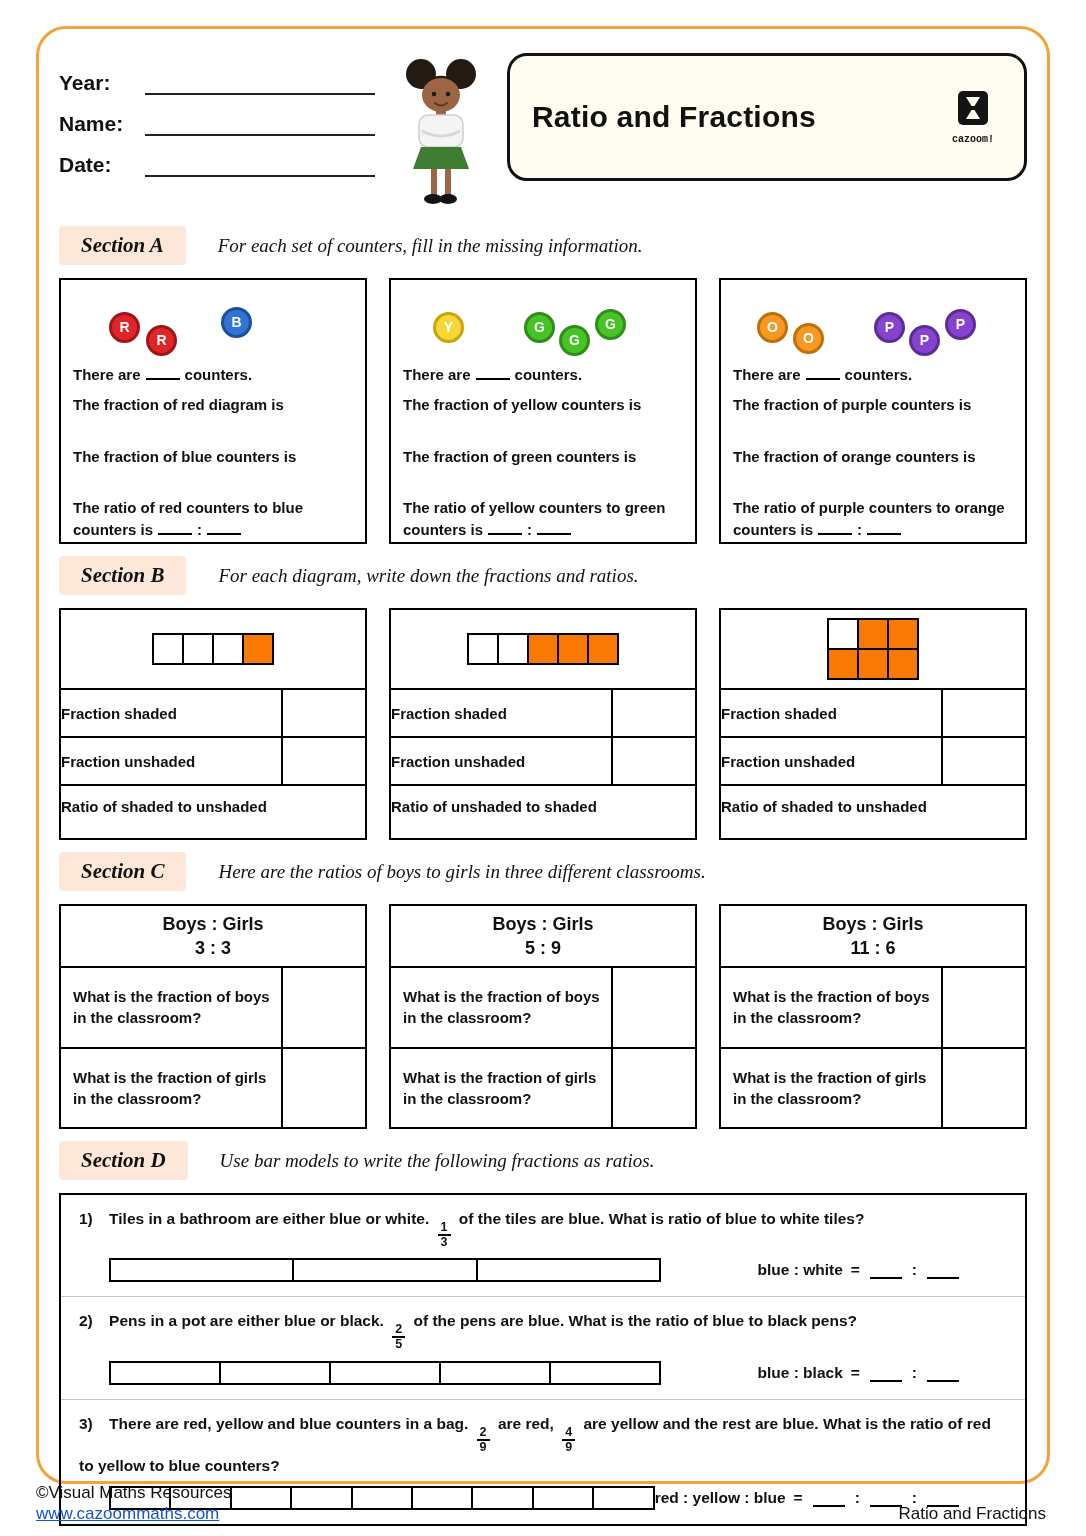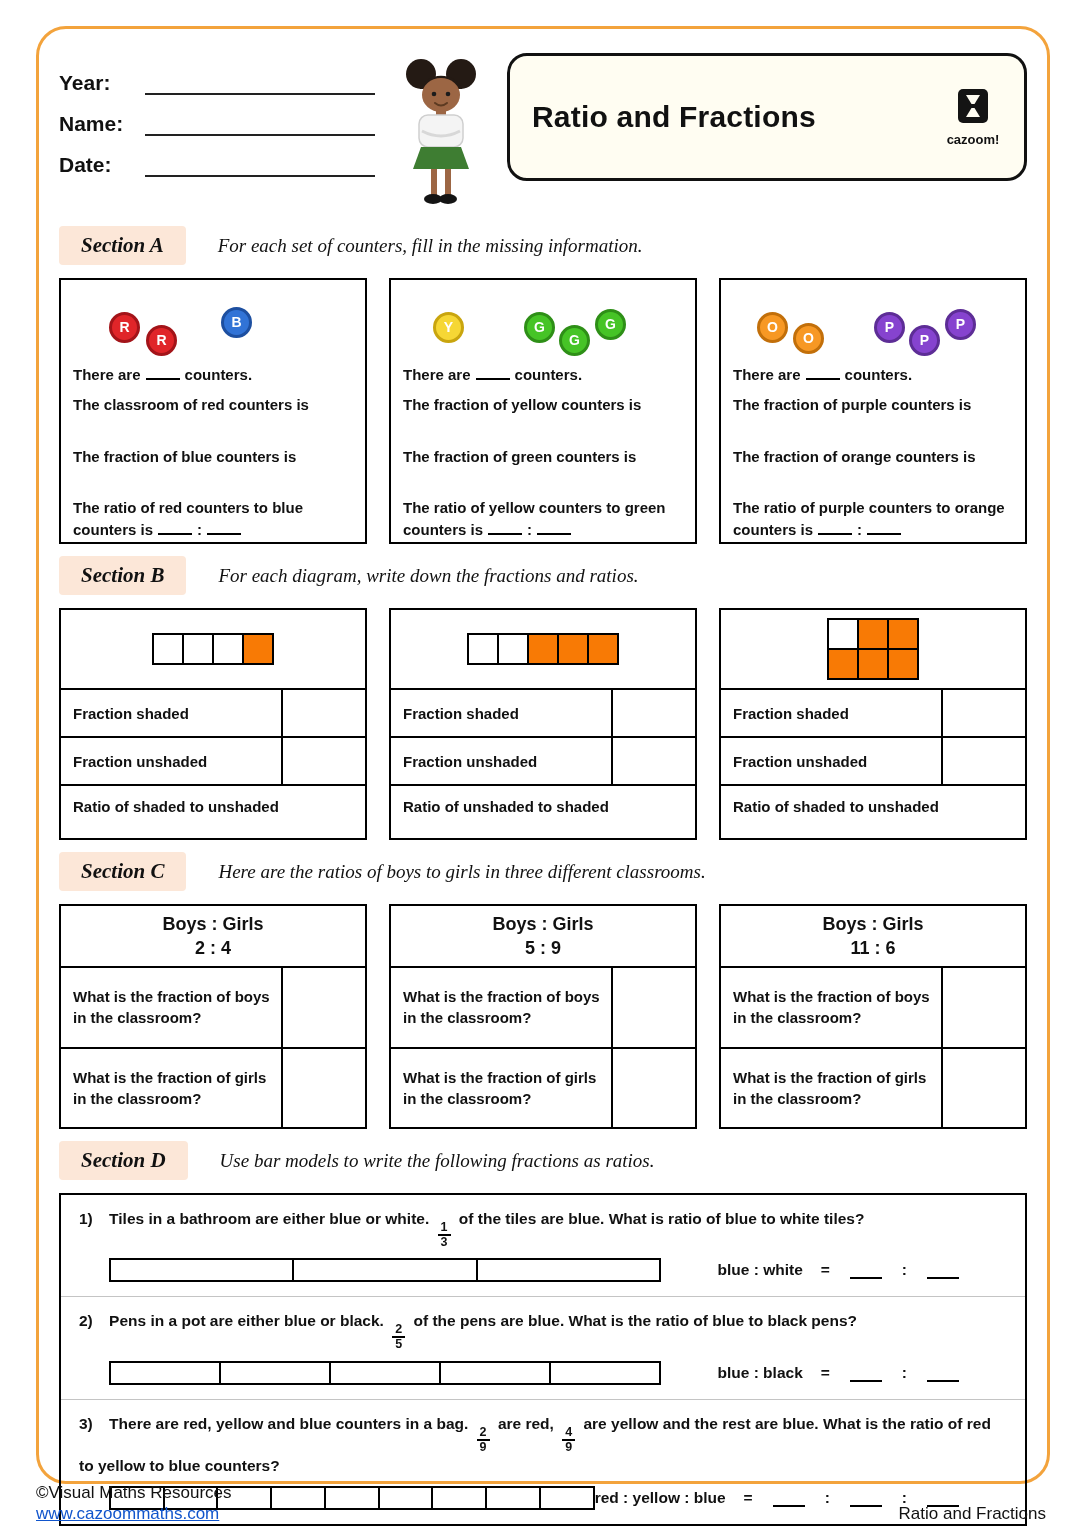--- a/index.html
+++ b/index.html
@@ -19,21 +19,21 @@
   .field-label{font-size:21px;font-weight:700;width:76px;}
   .field-line{flex:1;max-width:230px;border-bottom:2px solid #222;height:24px;margin-left:10px;}
   .girl{width:104px;flex:0 0 auto;margin-top:2px;}
   .title-box{
     flex:1;margin-left:14px;height:128px;background:#fffdf2;
     border:3px solid #111;border-radius:20px;display:flex;align-items:center;
     padding:0 14px 0 22px;box-sizing:border-box;
   }
   .title-text{font-size:30px;font-weight:700;letter-spacing:0.2px;}
   .logo{margin-left:auto;text-align:center;width:74px;}
-  .logo-word{font-size:13px;font-weight:700;font-family:Liberation Sans, sans-serif;text-align:center;}
+  .logo-word{font-size:10px;font-weight:700;font-family:Liberation Mono, monospace;text-align:center;}
   
   .section-head{display:flex;align-items:center;margin-top:12px;}
   .section-label{
     background:#fce7d8;border-radius:4px;padding:7px 22px;
     font-family:"Liberation Serif",serif;font-style:italic;font-weight:700;font-size:21px;
   }
   .section-instruction{
     margin-left:32px;font-family:"Liberation Serif",serif;font-style:italic;font-size:19px;
   }
   
@@ -52,21 +52,21 @@
   .count-line{margin-top:4px;margin-bottom:8px;}
   .spaced{margin-bottom:30px;}
   
   .b-card{height:232px;display:flex;flex-direction:column;}
   .b-diagram{height:78px;display:flex;flex-direction:column;align-items:center;justify-content:center;}
   .diag-row{display:flex;}
   .diag-row + .diag-row{margin-top:-2px;}
   .diag-cell{width:32px;height:32px;border:2px solid #000;box-sizing:border-box;background:#fff;margin-left:-2px;}
   .diag-row .diag-cell:first-child{margin-left:0;}
   .b-row{border-top:2px solid #000;display:flex;min-height:46px;align-items:stretch;}
-  .b-label{flex:1;font-size:15px;font-weight:700;display:flex;align-items:center;padding-left:12px;}
+  .b-label{flex:1;font-size:15px;font-weight:700;display:flex;align-items:center;}
   .b-answer{width:82px;border-left:2px solid #000;}
   .b-row.last{flex:1;}
   .b-row.last .b-label{align-items:flex-start;padding-top:12px;}
   
   .c-card{height:225px;display:flex;flex-direction:column;}
   .c-header{height:60px;display:flex;flex-direction:column;align-items:center;justify-content:center;font-size:18px;font-weight:700;line-height:1.35;}
   .c-row{border-top:2px solid #000;flex:1;display:flex;}
   .c-q{flex:1;font-size:15px;font-weight:700;display:flex;align-items:center;padding:6px 10px 6px 12px;line-height:1.4;}
   .c-answer{width:82px;border-left:2px solid #000;}
   
@@ -75,21 +75,21 @@
   .d-item + .d-item{border-top:1px solid #c4c4c4;}
   .d-text{font-size:15.5px;font-weight:700;line-height:1.5;}
   .d-num{margin-right:12px;}
   .frac{display:inline-flex;flex-direction:column;align-items:center;line-height:1.05;vertical-align:-7px;font-size:12.5px;margin:0 4px;}
   .fnum{border-bottom:2px solid #000;padding:0 3px;}
   .fden{padding:0 3px;}
   .d-row{display:flex;align-items:center;margin-top:9px;}
   .dbar{display:flex;width:552px;height:24px;border:2px solid #000;box-sizing:border-box;margin-left:30px;background:#fff;}
   .dbar-cell{flex:1;border-right:2px solid #000;}
   .dbar-cell:last-child{border-right:none;}
-  .d-answer{margin-left:auto;margin-right:46px;font-weight:700;font-size:15.5px;display:flex;align-items:flex-end;gap:18px;white-space:nowrap;text-align:right;}
+  .d-answer{margin-left:auto;margin-right:46px;font-weight:700;font-size:15.5px;display:flex;align-items:flex-end;gap:8px;white-space:nowrap;text-align:right;}
   .d-answer .blank{width:32px;margin:0 2px;}
   
   .footer{position:absolute;left:36px;right:40px;bottom:12px;display:flex;justify-content:space-between;align-items:flex-end;font-size:17px;}
   .footer-left div{line-height:1.25;}
   .footer-link{color:#1155cc;text-decoration:underline;cursor:pointer;}
 </style>
 </head>
 <body>
 
 <div class="page">
@@ -152,21 +152,21 @@
 
     <div class="card a-card">
       <div class="counters">
           <span class="counter" style="background: rgb(224, 37, 41); border-color: rgb(163, 20, 25); color: rgb(255, 255, 255); margin-left: 36px; transform: translateY(0px);">R</span>
           <span class="counter" style="background: rgb(224, 37, 41); border-color: rgb(163, 20, 25); color: rgb(255, 255, 255); margin-left: 6px; transform: translateY(13px);">R</span>
           <span class="counter" style="background: rgb(49, 115, 214); border-color: rgb(29, 79, 160); color: rgb(255, 255, 255); margin-left: 44px; transform: translateY(-5px);">B</span>
         </div>
       <div class="card-line count-line">
         <span>There are</span><span class="blank"></span><span>counters.</span>
       </div>
-      <div class="card-line spaced">The classroom of red counters is</div>
+      <div class="card-line spaced">The fraction of red diagram is</div>
       <div class="card-line spaced">The fraction of blue counters is</div>
       <div class="card-line">
         <span>The ratio of red counters to blue counters is</span><span class="blank"></span><span>:</span><span class="blank"></span>
       </div>
     </div>
 
     <div class="card a-card">
       <div class="counters">
           <span class="counter" style="background: rgb(246, 215, 53); border-color: rgb(201, 165, 14); color: rgb(255, 255, 255); margin-left: 30px; transform: translateY(0px);">Y</span>
           <span class="counter" style="background: rgb(70, 196, 38); border-color: rgb(46, 143, 23); color: rgb(255, 255, 255); margin-left: 60px; transform: translateY(0px);">G</span>
@@ -284,21 +284,21 @@
   <div class="section-head">
     <span class="section-label">Section C</span>
     <span class="section-instruction">Here are the ratios of boys to girls in three different classrooms.</span>
   </div>
 
   <div class="cards">
 
     <div class="card c-card">
       <div class="c-header">
         <div>Boys : Girls</div>
-        <div>2 : 4</div>
+        <div>3 : 3</div>
       </div>
       <div class="c-row">
         <div class="c-q">What is the fraction of boys in the classroom?</div>
         <div class="c-answer"></div>
       </div>
       <div class="c-row">
         <div class="c-q">What is the fraction of girls in the classroom?</div>
         <div class="c-answer"></div>
       </div>
     </div>

